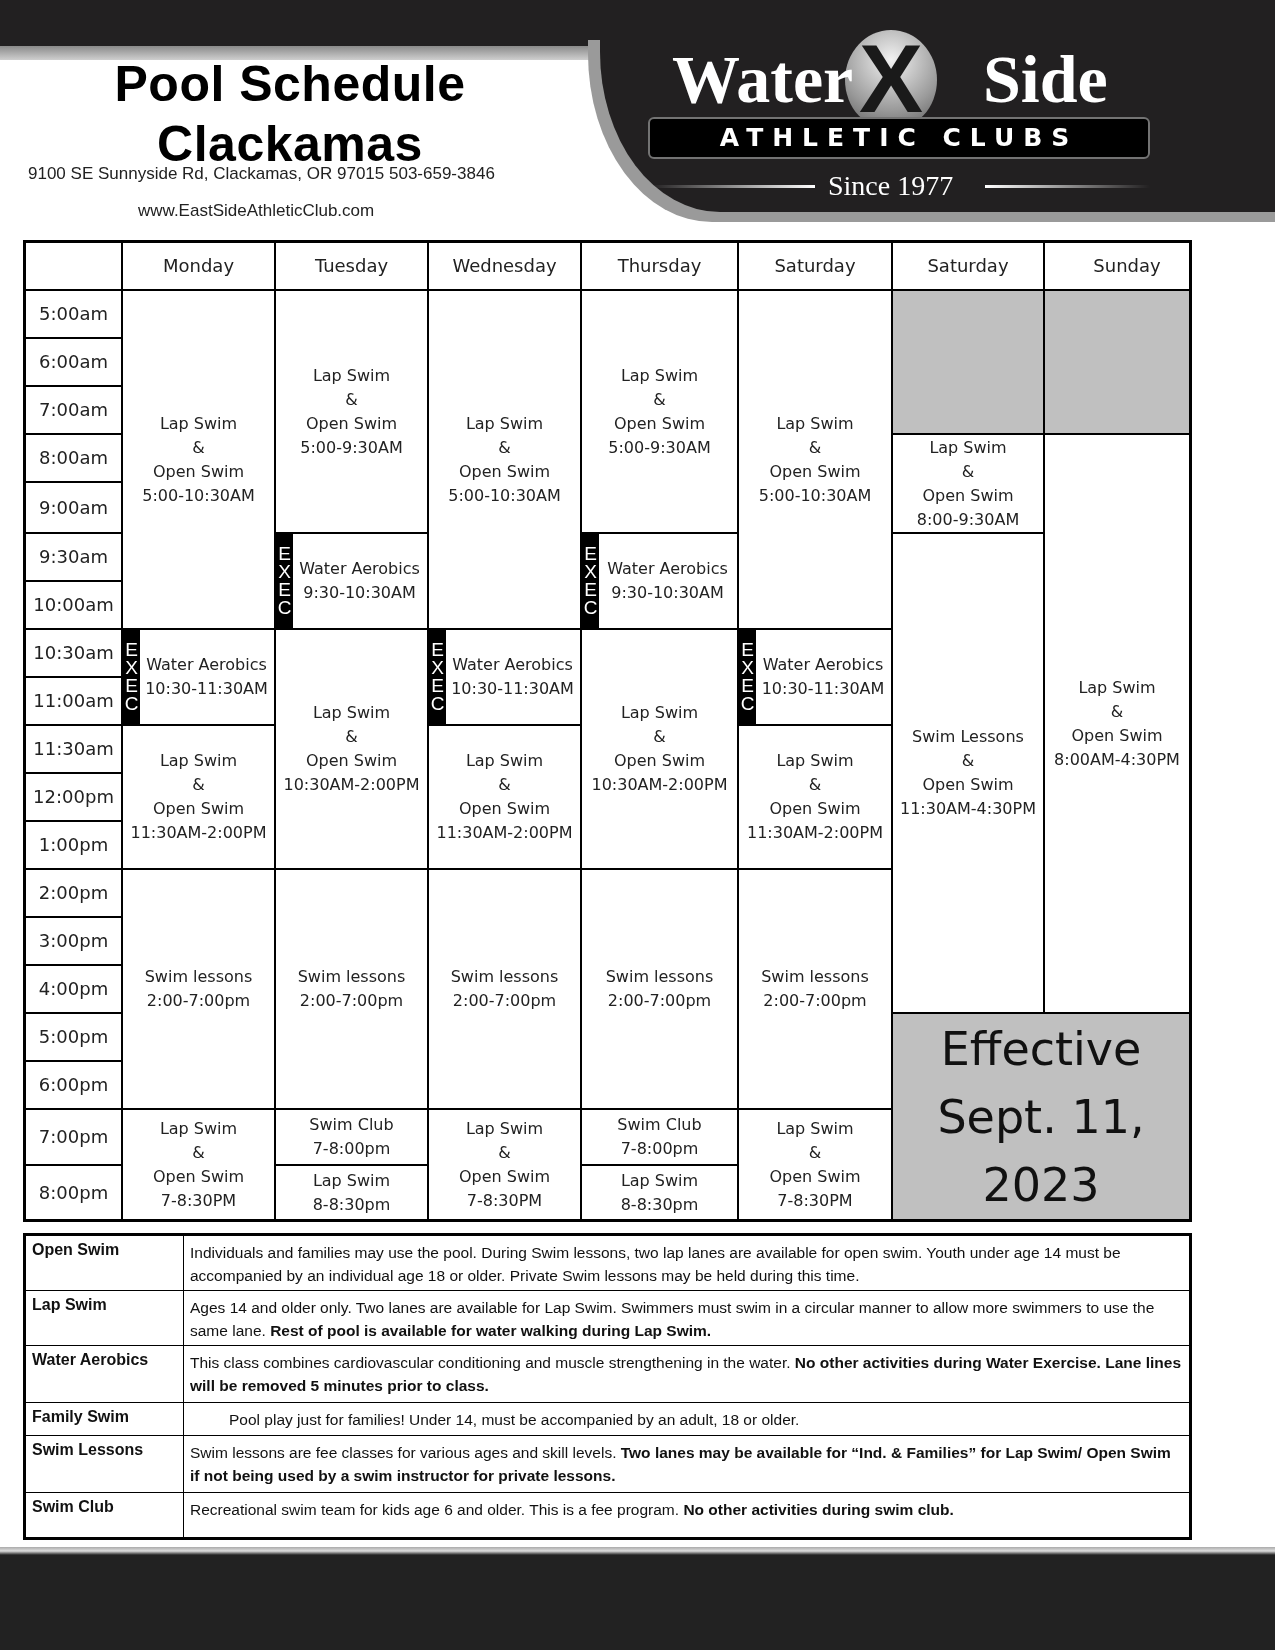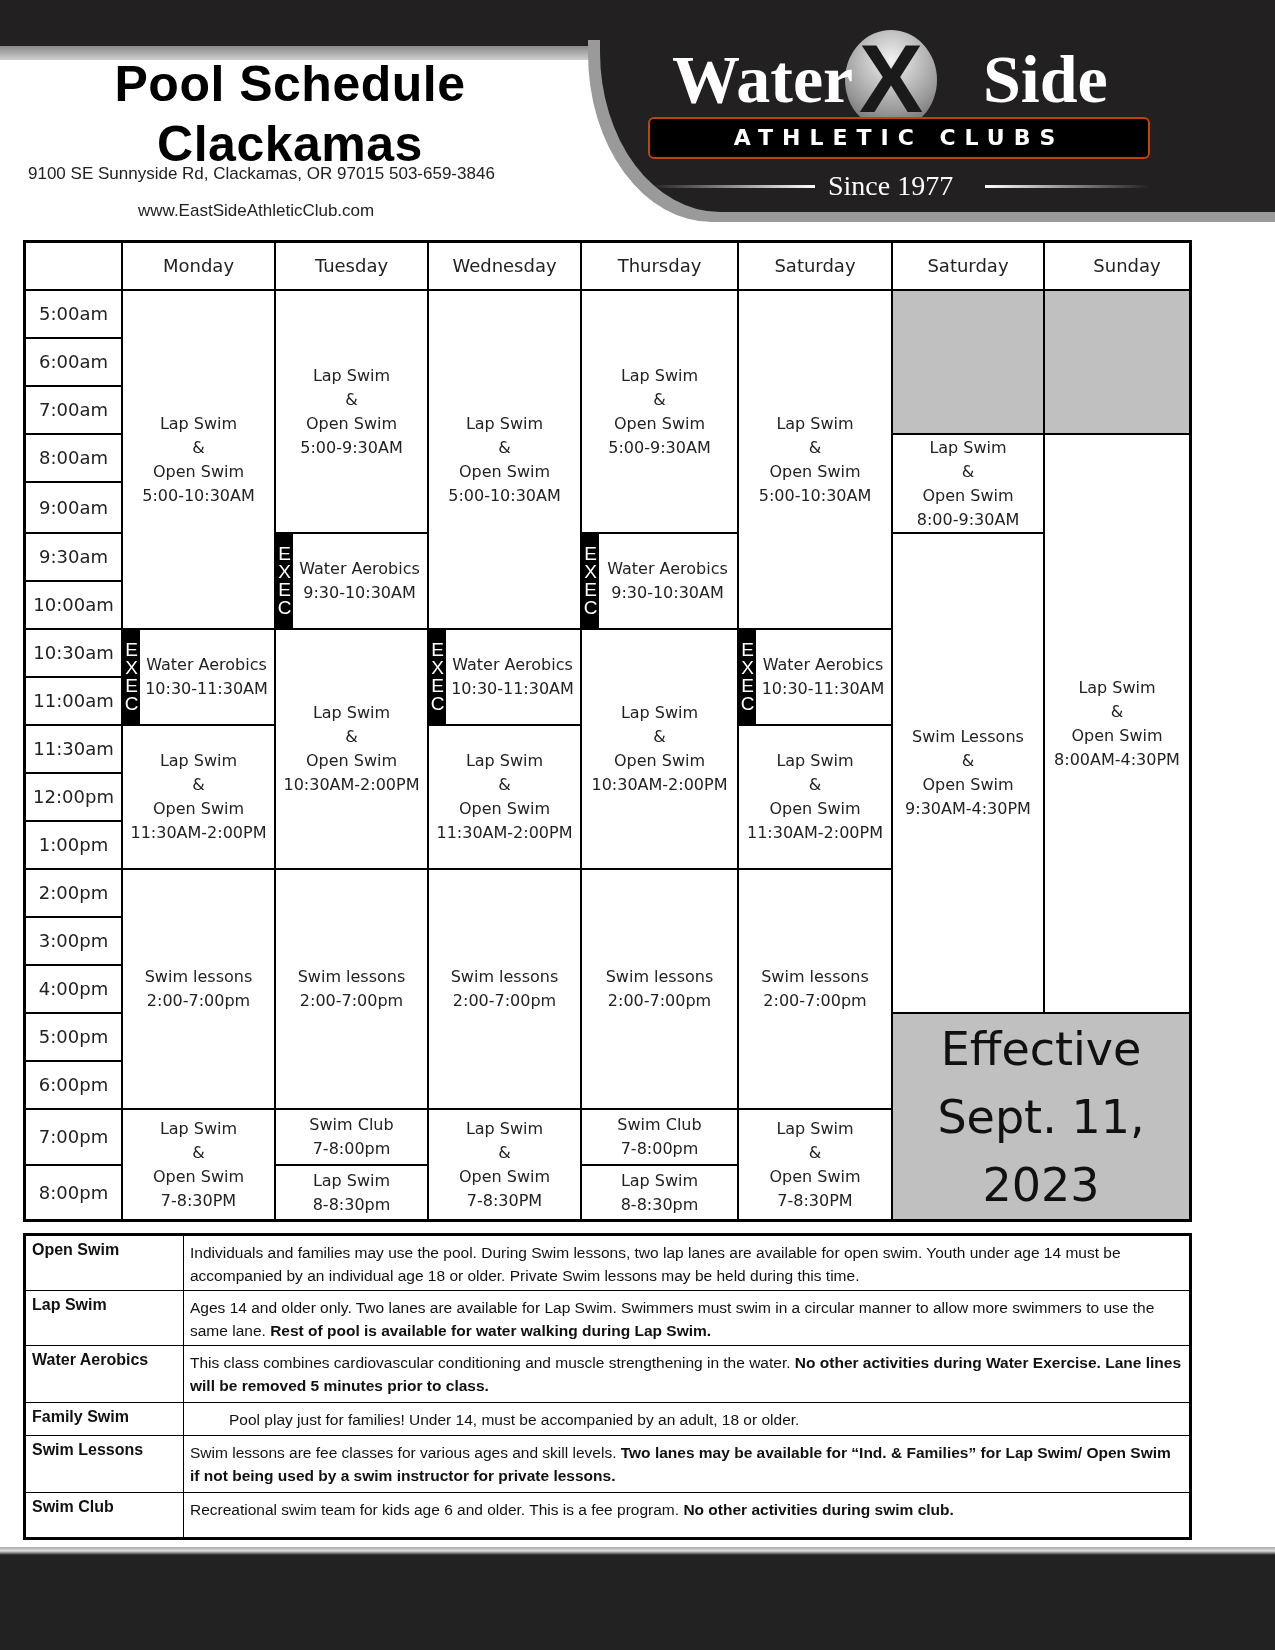--- a/index.html
+++ b/index.html
@@ -10,21 +10,21 @@
   .banner-shadow2 { position: absolute; left: 588px; top: 40px; width: 687px; height: 182px; background: #9a9a9a; border-bottom-left-radius: 124px 168px; }
   .title { position: absolute; left: 30px; width: 520px; text-align: center; font-weight: bold; font-size: 50px; letter-spacing: 0.5px; color: #000; }
   .title.l1 { top: 55px; }
   .title.l2 { top: 115px; }
   .address { position: absolute; left: 28px; top: 164px; font-size: 17px; color: #222; }
   .website { position: absolute; left: 138px; top: 201px; font-size: 17px; color: #222; }
   .logo-east { position: absolute; left: 672px; top: 40px; font-family: "Liberation Serif", serif; font-weight: bold; font-size: 68px; color: #fff; }
   .logo-side { position: absolute; left: 983px; top: 40px; font-family: "Liberation Serif", serif; font-weight: bold; font-size: 68px; color: #fff; text-align: center; }
   .logo-globe { position: absolute; left: 845px; top: 30px; width: 92px; height: 100px; border-radius: 50%; background: radial-gradient(circle at 50% 30%, #f2f2f2, #9a9a9a 60%, #555 100%); }
   .logo-figure { position: absolute; left: 853px; top: 24px; width: 76px; height: 110px; font-size: 96px; line-height: 110px; text-align: center; color: #1a1a1a; font-weight: bold; }
-  .logo-bar { position: absolute; left: 648px; top: 117px; width: 502px; height: 42px; border: 2px solid #c2410c; border-radius: 6px; background: #000; color: #fff; font-family: "DejaVu Sans", sans-serif; font-weight: bold; font-size: 22px; letter-spacing: 9px; text-align: center; line-height: 38px; }
+  .logo-bar { position: absolute; left: 648px; top: 117px; width: 502px; height: 42px; border: 2px solid #737373; border-radius: 6px; background: #000; color: #fff; font-family: "DejaVu Sans", sans-serif; font-weight: bold; font-size: 25px; letter-spacing: 9px; text-align: center; line-height: 38px; }
   .logo-since { position: absolute; left: 828px; top: 170px; font-family: "Liberation Serif", serif; font-size: 28px; color: #fff; }
   .logo-line { position: absolute; top: 185px; height: 3px; background: linear-gradient(90deg, rgba(255,255,255,0), #fff); }
   .logo-line.r { background: linear-gradient(90deg, #fff, rgba(255,255,255,0)); }
 
   .grid { position: absolute; left: 23px; top: 240px; width: 1169px; height: 982px; border: 3px solid #000; }
   .cell { position: absolute; border: 1.5px solid #000; display: flex; flex-direction: column; align-items: center; justify-content: center; text-align: center; font-family: "DejaVu Sans", sans-serif; font-size: 16px; line-height: 24px; color: #222; background: #fff; }
   .cell.hdr { font-size: 18px; }
   .cell.time { font-size: 18px; justify-content: center; }
   .cell.gray { background: #c0c0c0; }
   .cell.eff { background: #c0c0c0; font-size: 46px; line-height: 68px; color: #111; }
@@ -258,21 +258,21 @@
     <div class="cell " style="left: 892px; width: 152px; top: 434px; height: 99px;">
       <div>Lap Swim</div>
       <div>&amp;</div>
       <div>Open Swim</div>
       <div>8:00-9:30AM</div>
     </div>
     <div class="cell " style="left: 892px; width: 152px; top: 533px; height: 480px;">
       <div>Swim Lessons</div>
       <div>&amp;</div>
       <div>Open Swim</div>
-      <div>9:30AM-4:30PM</div>
+      <div>11:30AM-4:30PM</div>
     </div>
     <div class="cell gray" style="left: 1044px; width: 146px; top: 290px; height: 144px;"></div>
     <div class="cell " style="left: 1044px; width: 146px; top: 434px; height: 579px;">
       <div>Lap Swim</div>
       <div>&amp;</div>
       <div>Open Swim</div>
       <div>8:00AM-4:30PM</div>
     </div>
     <div class="cell eff" style="left: 892px; width: 298px; top: 1013px; height: 207px;">
       <div>Effective</div>

